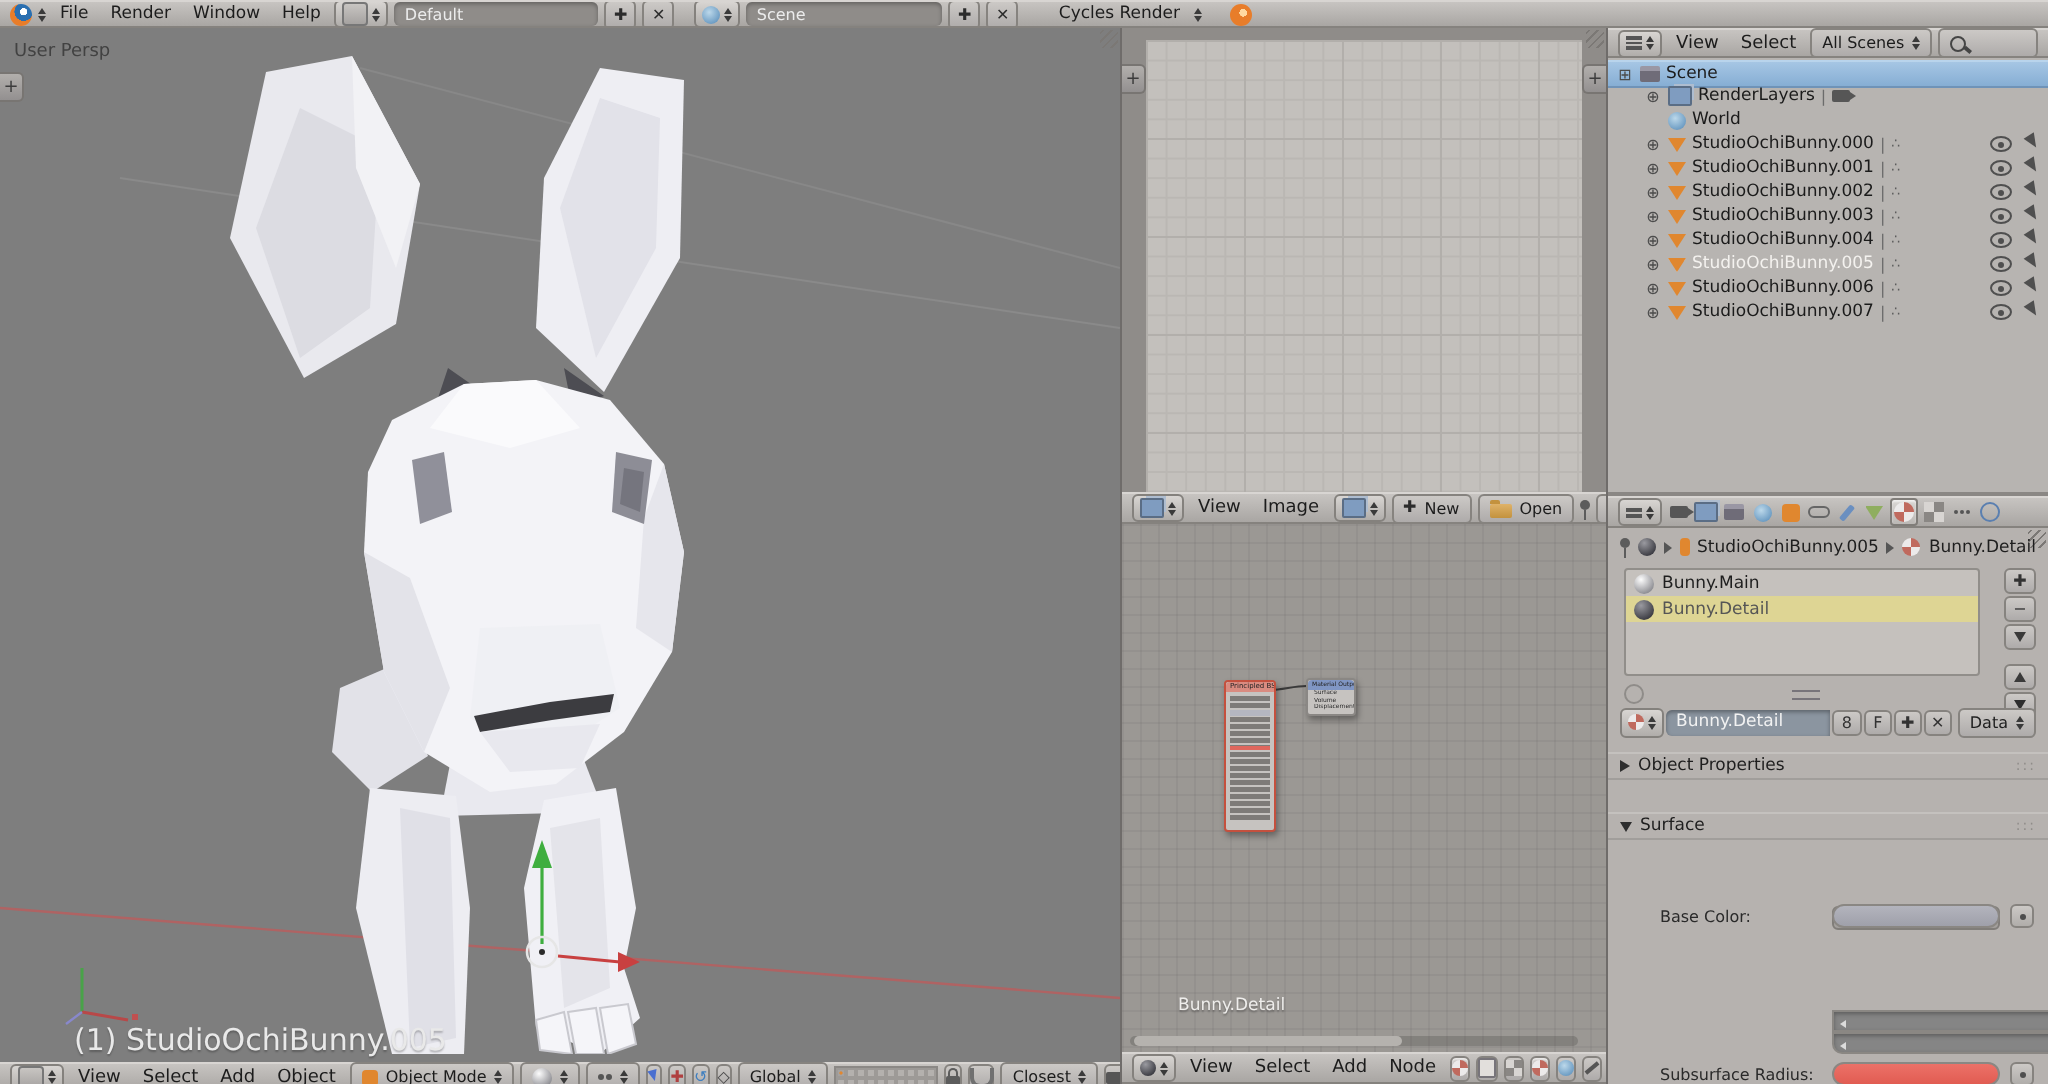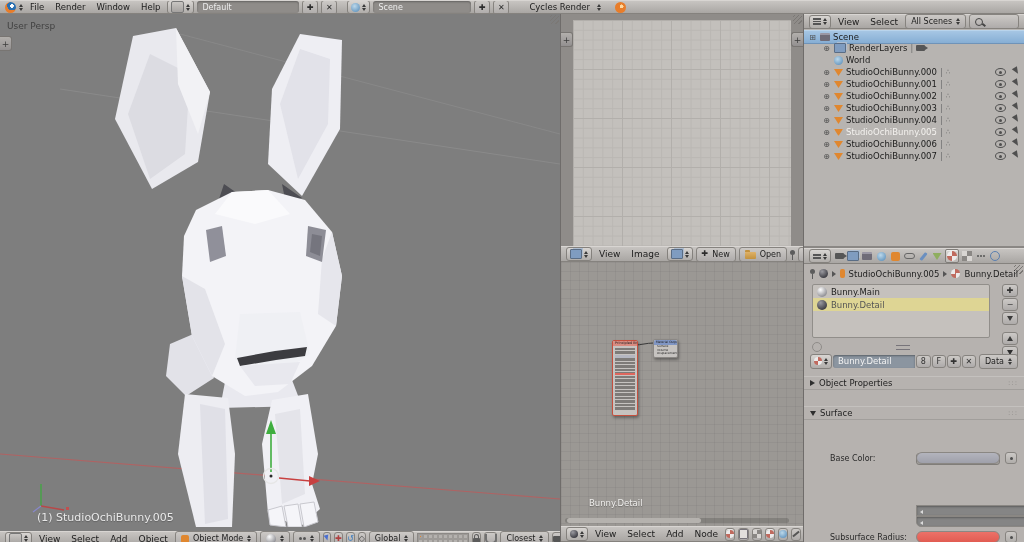--- a/index.html
+++ b/index.html
@@ -47,21 +47,21 @@
   .fold:before{content:"";position:absolute;top:-2px;left:0;width:5px;height:2px;background:#c3923e;border-radius:1px 1px 0 0}
   .magnet{width:8px;height:8px;border:2px solid #707070;border-top:none;border-radius:0 0 5px 5px;flex:none}
   .chk{width:10px;height:10px;border-radius:50%;flex:none;background:conic-gradient(#c06a5e 0 25%,#eceaea 0 50%,#c06a5e 0 75%,#eceaea 0)}
   .checker{width:10px;height:10px;flex:none;background:conic-gradient(#8a8784 0 25%,#d8d5d2 0 50%,#8a8784 0 75%,#d8d5d2 0)}
   .pageic{width:8px;height:10px;background:#e2dfdc;border:1px solid #77747a;border-radius:1px;flex:none}
   .xglyph{font-size:8px;color:#2c2c2c;line-height:1}
   
   #vp{left:0;top:14px;width:560px;height:532px;background:#7e7e7e}
   #vp svg{position:absolute;left:0;top:0}
   .vplabel{position:absolute;font-size:9px;color:#424242}
-  .vpobject{position:absolute;font-size:11px;color:#e9e9e9;text-shadow:0 1px 1px rgba(0,0,0,.25)}
+  .vpobject{position:absolute;font-size:15px;color:#e9e9e9;text-shadow:0 1px 1px rgba(0,0,0,.25)}
   .plustab{position:absolute;width:11px;height:13px;background:linear-gradient(#b2afac,#939090);border:1px solid #787572;
            border-left:none;border-radius:0 3px 3px 0;color:#3c3c3c;font-size:9px;display:flex;align-items:center;justify-content:center}
   .vphdr{position:absolute;left:0;right:0;bottom:0;height:15px}
   
   .layers{display:grid;grid-template-columns:repeat(10,5px);grid-auto-rows:5px;border:1px solid #8b8885;background:#b4b1ae;flex:none}
   .layers b{border:0.5px solid #9d9a97}
   .layers b.on{background:radial-gradient(circle,#e2872f 0 35%,#a5a2a0 40%)}
   
   #mid{left:561px;top:14px;width:242px;height:528px;background:#8f8c89}
   #imged{position:absolute;left:0;top:0;width:242px;height:232px;background:#8f8c89}

